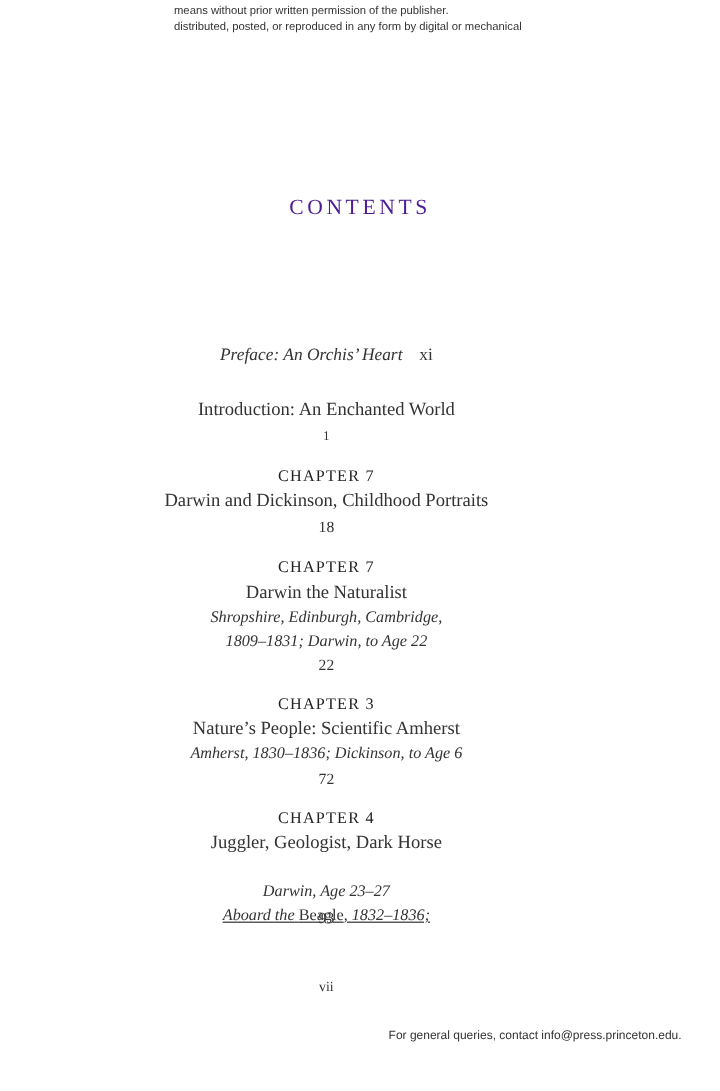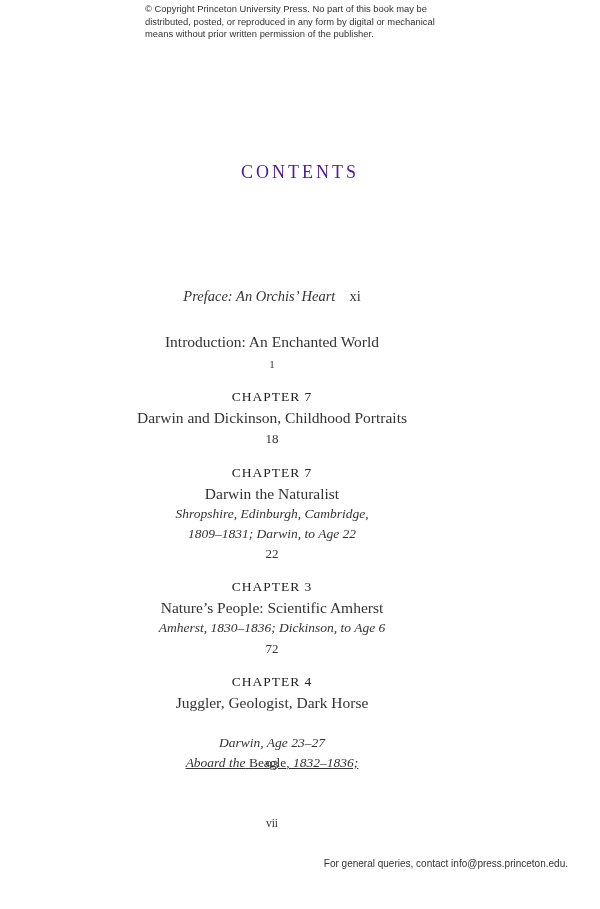--- a/index.html
+++ b/index.html
@@ -77,23 +77,22 @@
       text-align: right;
       font-family: "Liberation Sans", sans-serif;
       font-size: 10px;
       color: #333;
     }
   </style>
 </head>
 <body>
 
 <div class="copyright">
-  <div>© Copyright Princeton University Press. No part of this book may be</div>
+  <div>means without prior written permission of the publisher.</div>
   <div>distributed, posted, or reproduced in any form by digital or mechanical</div>
-  <div>means without prior written permission of the publisher.</div>
 </div>
 
 <div class="contents-title">CONTENTS</div>
 
 <div class="line preface">
   <span class="title">Preface: An Orchis’ Heart</span><span class="pg">xi</span>
 </div>
 
 <div class="line entry-title" style="top:333px;">Introduction: An Enchanted World</div>
 <div class="line small-num" style="top:358px;">1</div>

